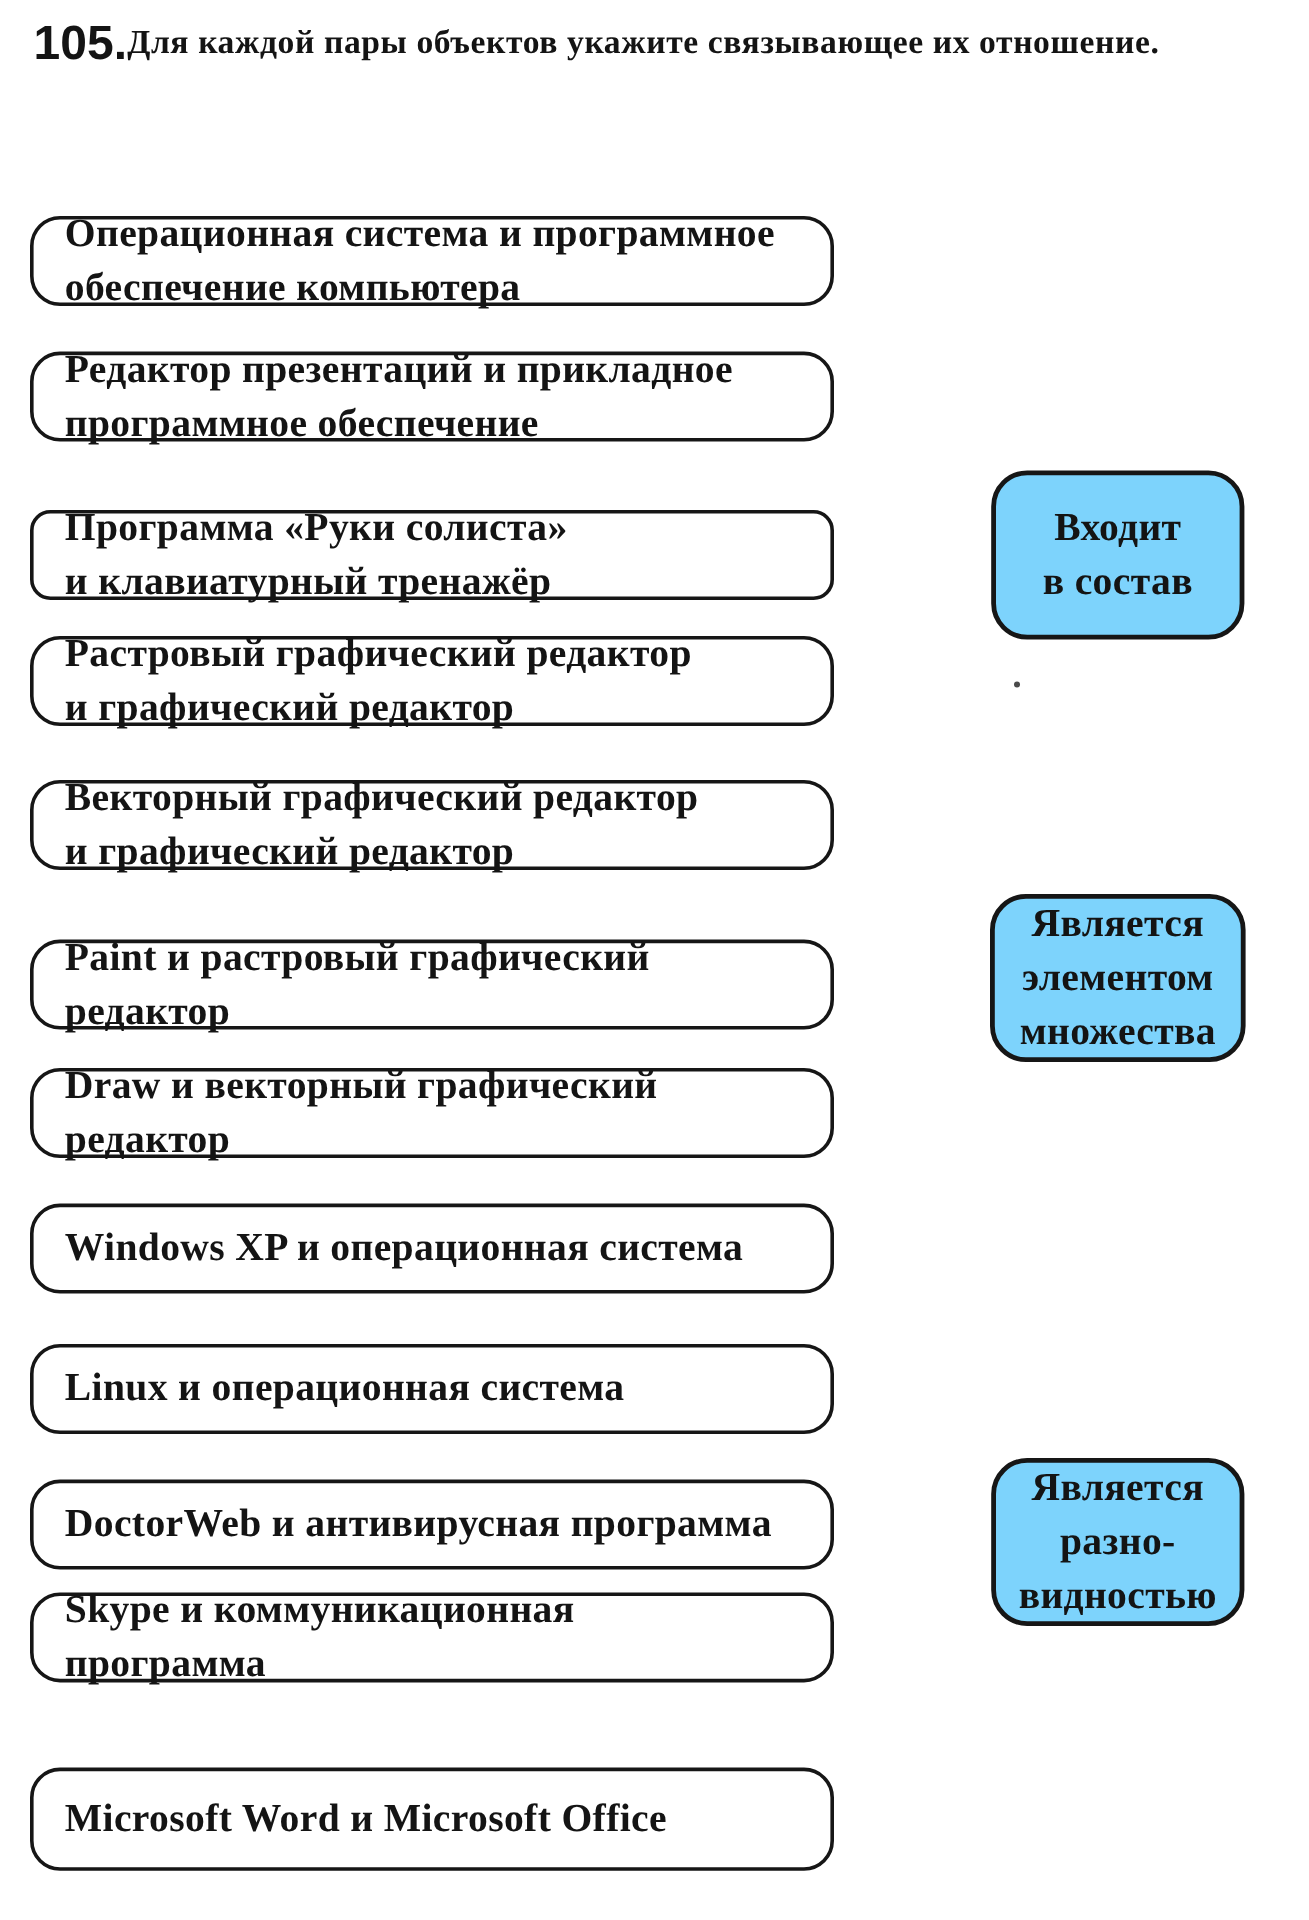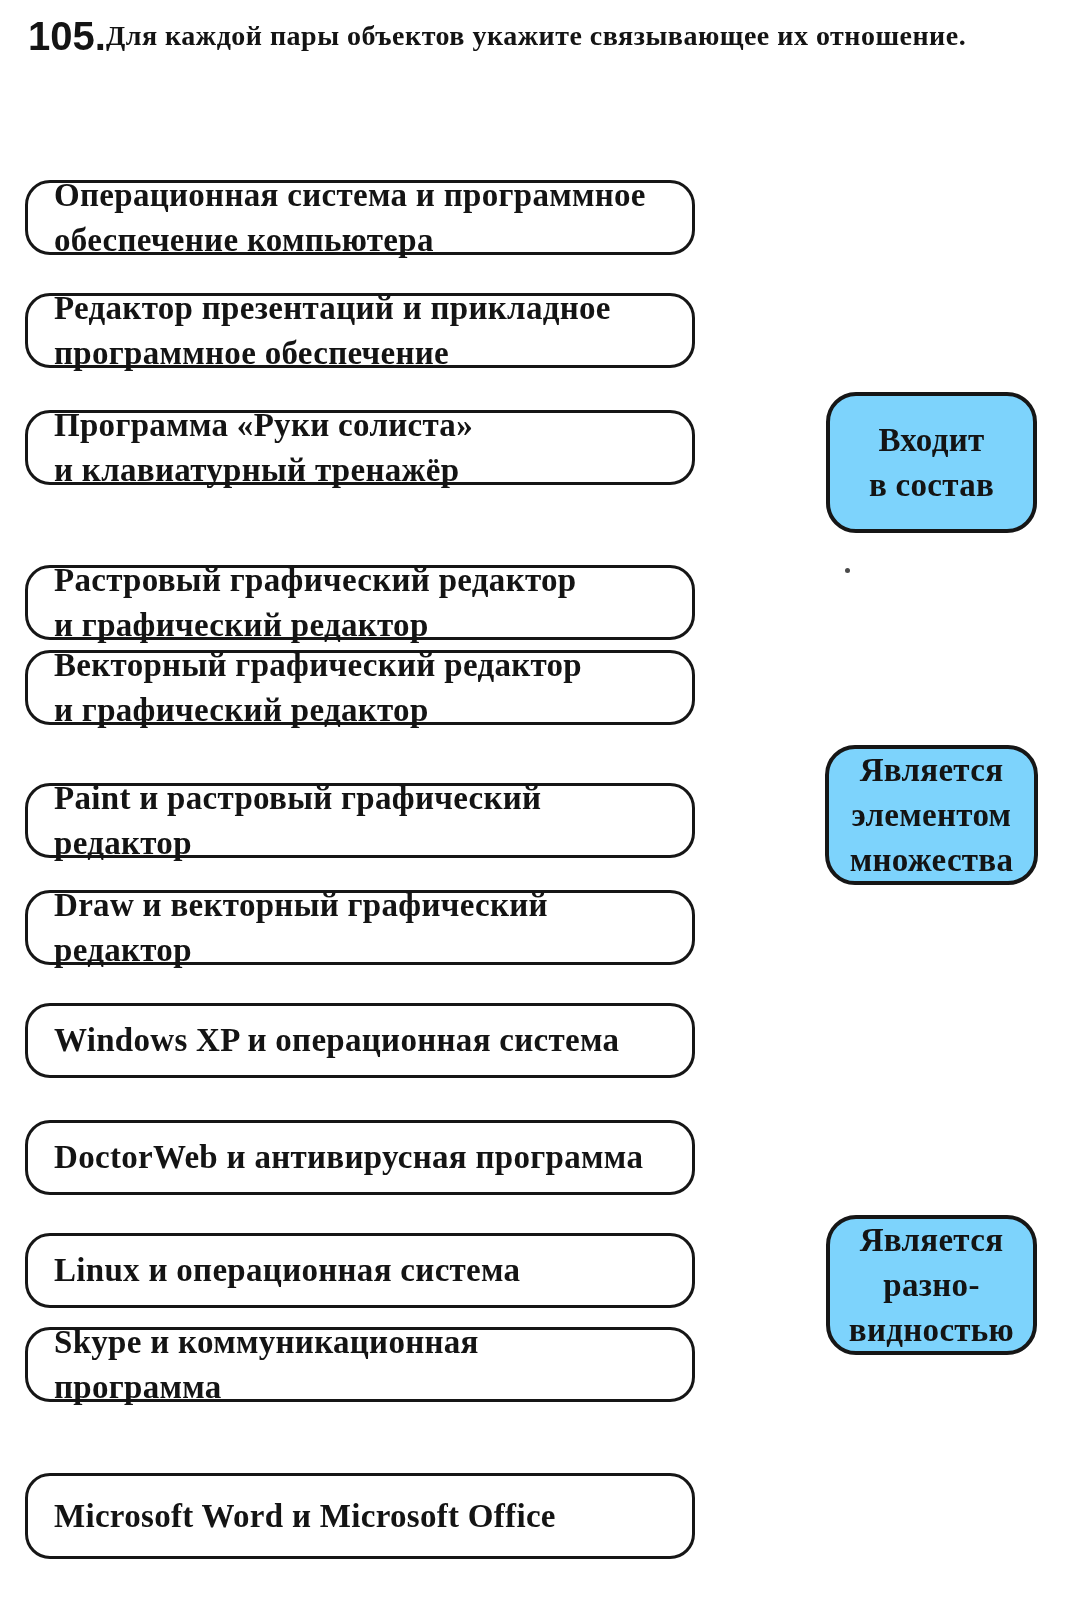--- a/index.html
+++ b/index.html
@@ -51,22 +51,22 @@
   }
   .pair-label {
     font-weight: 700;
     font-size: 33px;
     line-height: 45px;
     white-space: pre-line;
     letter-spacing: 0.3px;
   }
   .pairs .pair-box:nth-child(1)  { top: 180px;  }
   .pairs .pair-box:nth-child(2)  { top: 293px;  }
-  .pairs .pair-box:nth-child(3)  { top: 410px;  }
-  .pairs .pair-box:nth-child(4)  { top: 565px;  }
+  .pairs .pair-box:nth-child(3)  { top: 425px; border-radius: 17px;  }
+  .pairs .pair-box:nth-child(4)  { top: 530px;  }
   .pairs .pair-box:nth-child(5)  { top: 650px;  }
   .pairs .pair-box:nth-child(6)  { top: 767px; margin-top: 16px;  }
   .pairs .pair-box:nth-child(7)  { top: 890px;  }
   .pairs .pair-box:nth-child(8)  { top: 1003px; }
   .pairs .pair-box:nth-child(9)  { top: 1120px; }
   .pairs .pair-box:nth-child(10) { top: 1233px; }
   .pairs .pair-box:nth-child(11) { top: 1327px; }
   .pairs .pair-box:nth-child(12) { top: 1473px; height: 86px; }
   .rel-box {
     position: absolute;
@@ -137,24 +137,24 @@
 редактор</span>
     </div>
     <div class="pair-box">
       <span class="pair-label">Draw и векторный графический
 редактор</span>
     </div>
     <div class="pair-box">
       <span class="pair-label">Windows XP и операционная система</span>
     </div>
     <div class="pair-box">
-      <span class="pair-label">DoctorWeb и антивирусная программа</span>
+      <span class="pair-label">Linux и операционная система</span>
     </div>
     <div class="pair-box">
-      <span class="pair-label">Linux и операционная система</span>
+      <span class="pair-label">DoctorWeb и антивирусная программа</span>
     </div>
     <div class="pair-box">
       <span class="pair-label">Skype и коммуникационная
 программа</span>
     </div>
     <div class="pair-box">
       <span class="pair-label">Microsoft Word и Microsoft Office</span>
     </div>
   </div>
 

